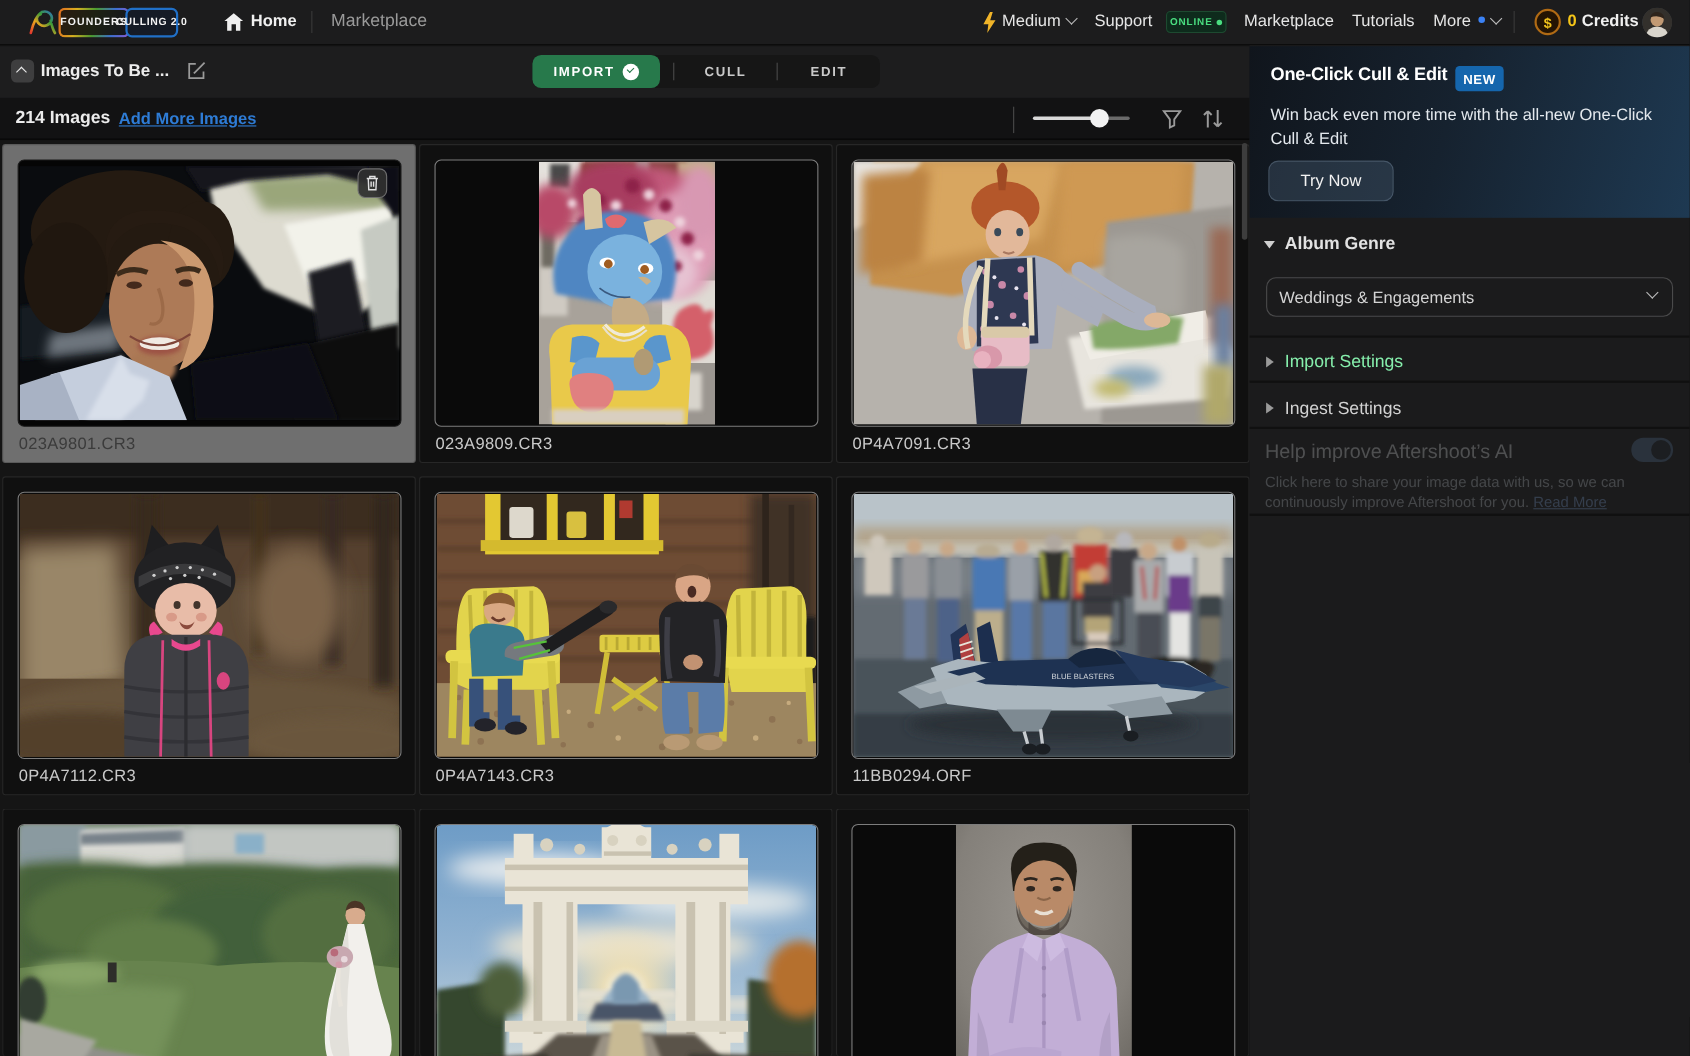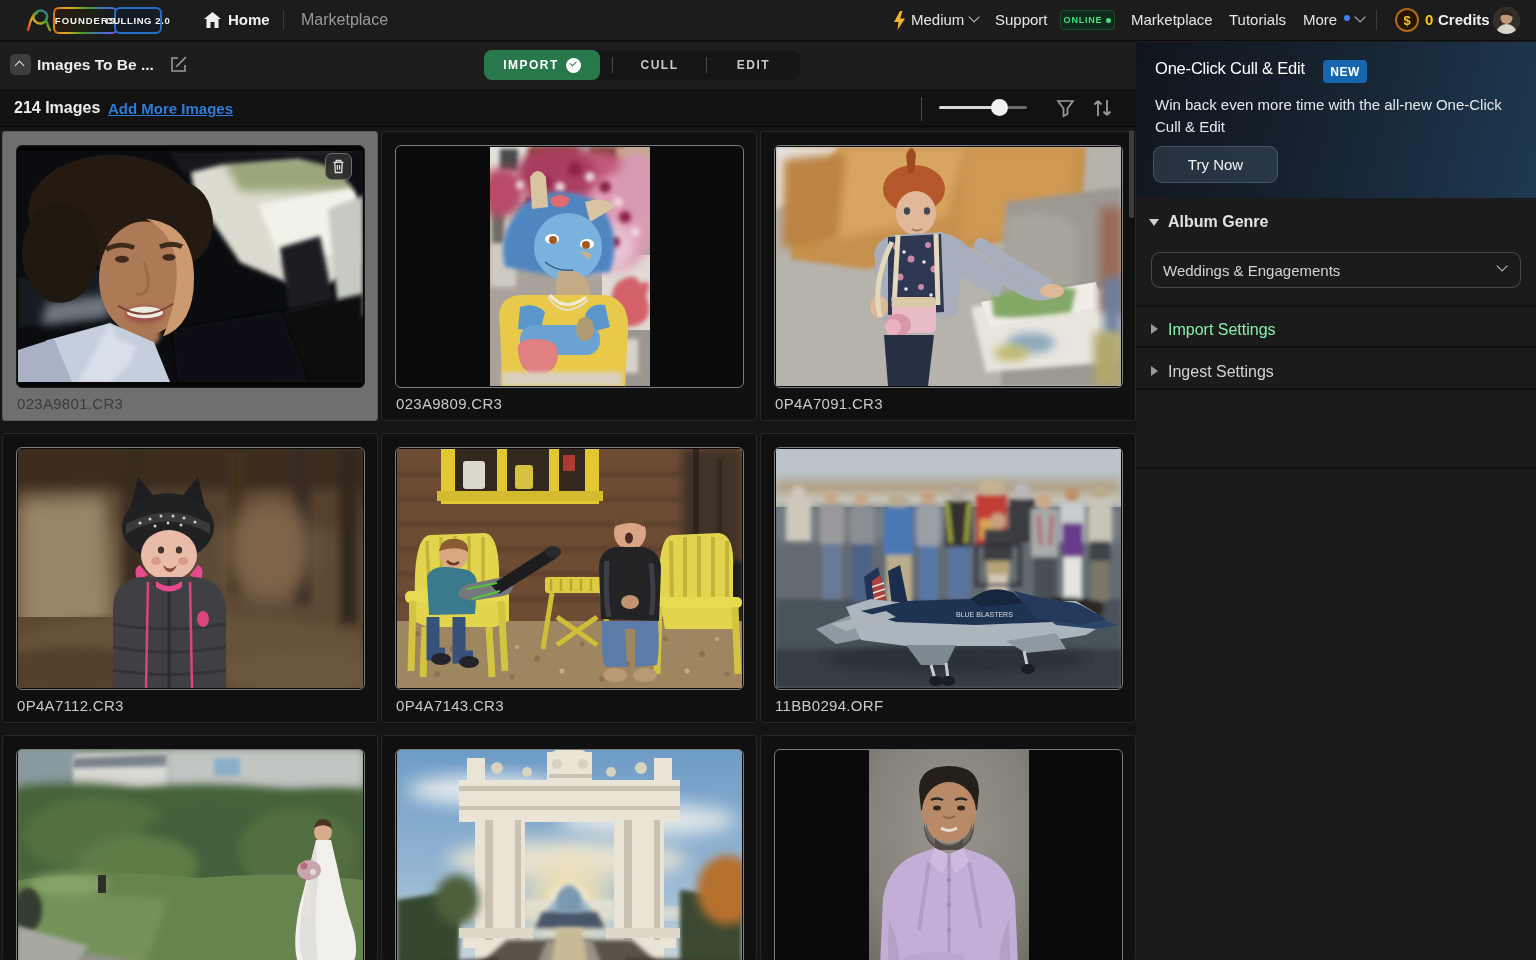--- a/index.html
+++ b/index.html
@@ -37,24 +37,24 @@
 .phbox svg{display:block}
 .fn{position:absolute;left:14px;top:263px;font-size:15px;color:#c9c9c9;letter-spacing:.3px}
 #cell0{background:#6f6f6f;border-color:#5a5a5a}
 #cell0 .phbox{border-color:#1b1b1b;background:#050505}
 #cell0 .fn{color:#3b3b3b}
 #trash{position:absolute;left:322px;top:21px;width:27px;height:27px;background:rgba(48,48,48,.92);border:1px solid #707070;border-radius:7px}
 #scrollbar{position:absolute;left:1129px;top:2px;width:5px;height:88px;background:#3d3d3d;border-radius:3px}
 
 #sidebar{position:absolute;left:1136px;top:41px;width:400px;height:919px;background:#1b1b1c}
 #banner{position:absolute;left:0;top:1px;width:400px;height:156px;background:linear-gradient(105deg,#10151c 0%,#16222f 45%,#1e3952 100%)}
-#bh{position:absolute;left:19px;top:17px;font-size:16.5px;letter-spacing:-0.2px;font-weight:normal;color:#fff}
+#bh{position:absolute;left:19px;top:17px;font-size:16.5px;letter-spacing:-0.2px;font-weight:bold;color:#fff}
 #new{position:absolute;left:187px;top:18px;width:44px;height:23px;background:#1566ad;border-radius:4px;color:#fff;font-size:12px;font-weight:bold;display:flex;align-items:center;justify-content:center;letter-spacing:.5px}
 #bp{position:absolute;left:19px;top:52px;width:350px;font-size:15px;line-height:22px;color:#e4e9ee}
-#trynow{position:absolute;left:17px;top:104px;width:125px;height:37px;background:rgba(70,92,112,.38);border:1px solid rgba(130,150,170,.35);border-radius:9px;color:#f2f2f2;font-size:15px;display:flex;align-items:center;justify-content:center}
+#trynow{position:absolute;left:17px;top:104px;width:114px;height:37px;background:rgba(70,92,112,.38);border:1px solid rgba(130,150,170,.35);border-radius:9px;color:#f2f2f2;font-size:15px;display:flex;align-items:center;justify-content:center}
 .sechead{position:absolute;left:32px;font-size:16px;font-weight:bold;color:#e2e2e2}
 .tri-d{position:absolute;left:13px;width:0;height:0;border-left:5px solid transparent;border-right:5px solid transparent;border-top:7px solid #cfcfcf}
 .tri-r{position:absolute;left:15px;width:0;height:0;border-top:5px solid transparent;border-bottom:5px solid transparent;border-left:7px solid #9a9a9a}
 #dropdown{position:absolute;left:15px;top:211px;width:370px;height:36px;border:1px solid #4a4a4b;border-radius:9px;background:#1b1b1c}
 #dropdown span{position:absolute;left:11px;top:9px;font-size:15px;color:#d4d4d4}
 .divline{position:absolute;left:0;width:400px;height:2px;background:#101010}
 #dim{position:absolute;left:0;top:351px;width:400px;height:75px;opacity:.32}
 #dimh{position:absolute;left:14px;top:8px;font-size:18px;color:#b9bcbe}
 #dimp{position:absolute;left:14px;top:38px;width:345px;font-size:13.5px;line-height:18px;color:#9aa0a6}
 #toggle{position:absolute;left:347px;top:6px;width:38px;height:22px;border-radius:11px;background:#4a6380}
@@ -701,14 +701,21 @@
       <span>Weddings &amp; Engagements</span>
       <span class="chev" style="position:absolute;left:344px;top:11px"></span>
     </div>
   <div class="divline" style="top:264px"></div>
   <div class="tri-r" style="top:283px"></div>
   <div class="sechead" style="top:280px;font-weight:normal;color:#86efac">Import Settings</div>
   <div class="divline" style="top:305px"></div>
   <div class="tri-r" style="top:325px"></div>
   <div class="sechead" style="top:322px;font-weight:normal;color:#d2d2d2">Ingest Settings</div>
   <div class="divline" style="top:347px"></div>
+  <div id="dim">
+    <div id="dimh">Help improve Aftershoot’s AI</div>
+    <div id="dimp">Click here to share your image data with us, so we can continuously improve Aftershoot for you. <span style="text-decoration:underline;color:#6a87b2">Read More</span></div>
+    <div id="toggle">
+        <i></i>
+      </div>
+  </div>
   <div class="divline" style="top:426px"></div>
 </div>
 
 </body></html>

